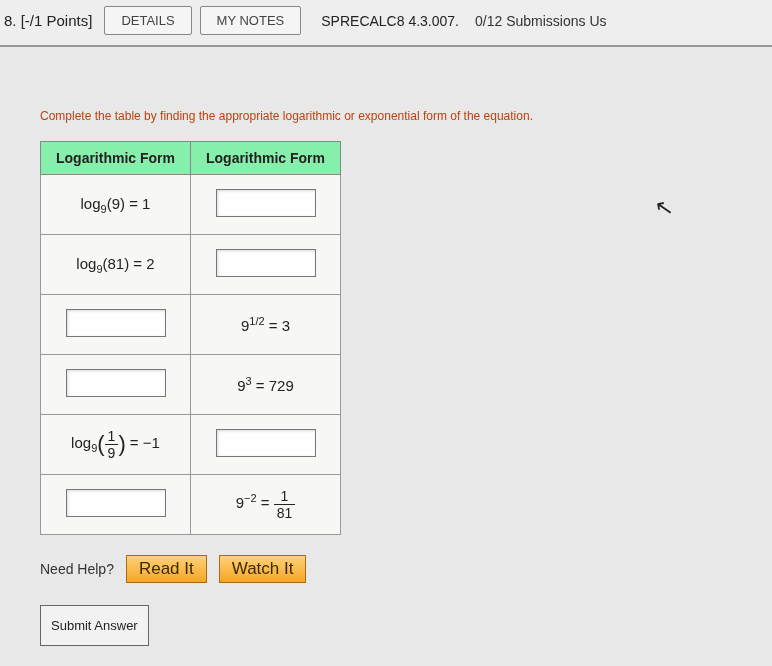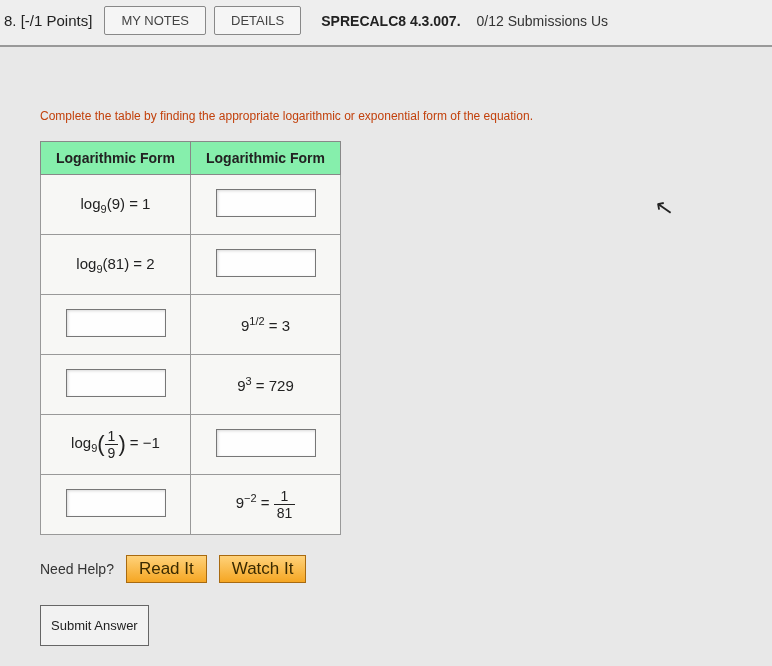--- a/index.html
+++ b/index.html
@@ -31,21 +31,21 @@
   .hdr-btn {
     border: 1px solid #888;
     background: #f5f5f5;
     padding: 6px 16px;
     font-size: 13px;
     color: #444;
     cursor: pointer;
     border-radius: 2px;
   }
   .ref {
-    font-weight: bold;
+    font-weight: normal;
     font-size: 14px;
     color: #222;
     margin-left: 12px;
   }
   .subs {
     font-size: 14px;
     color: #333;
     margin-left: 8px;
   }
   .content {
@@ -131,22 +131,22 @@
     font-size: 22px;
     color: #222;
     transform: rotate(-10deg);
   }
 </style>
 </head>
 <body>
 
 <div class="header">
   <span class="qnum">8. [-/1 Points]</span>
+  <button class="hdr-btn">DETAILS</button>
   <button class="hdr-btn">MY NOTES</button>
-  <button class="hdr-btn">DETAILS</button>
   <span class="ref">SPRECALC8 4.3.007.</span>
   <span class="subs">0/12 Submissions Us</span>
 </div>
 
 <div class="content">
   <div class="instr">Complete the table by finding the appropriate logarithmic or exponential form of the equation.</div>
 
   <table class="logtable">
     <thead>
       <tr>

